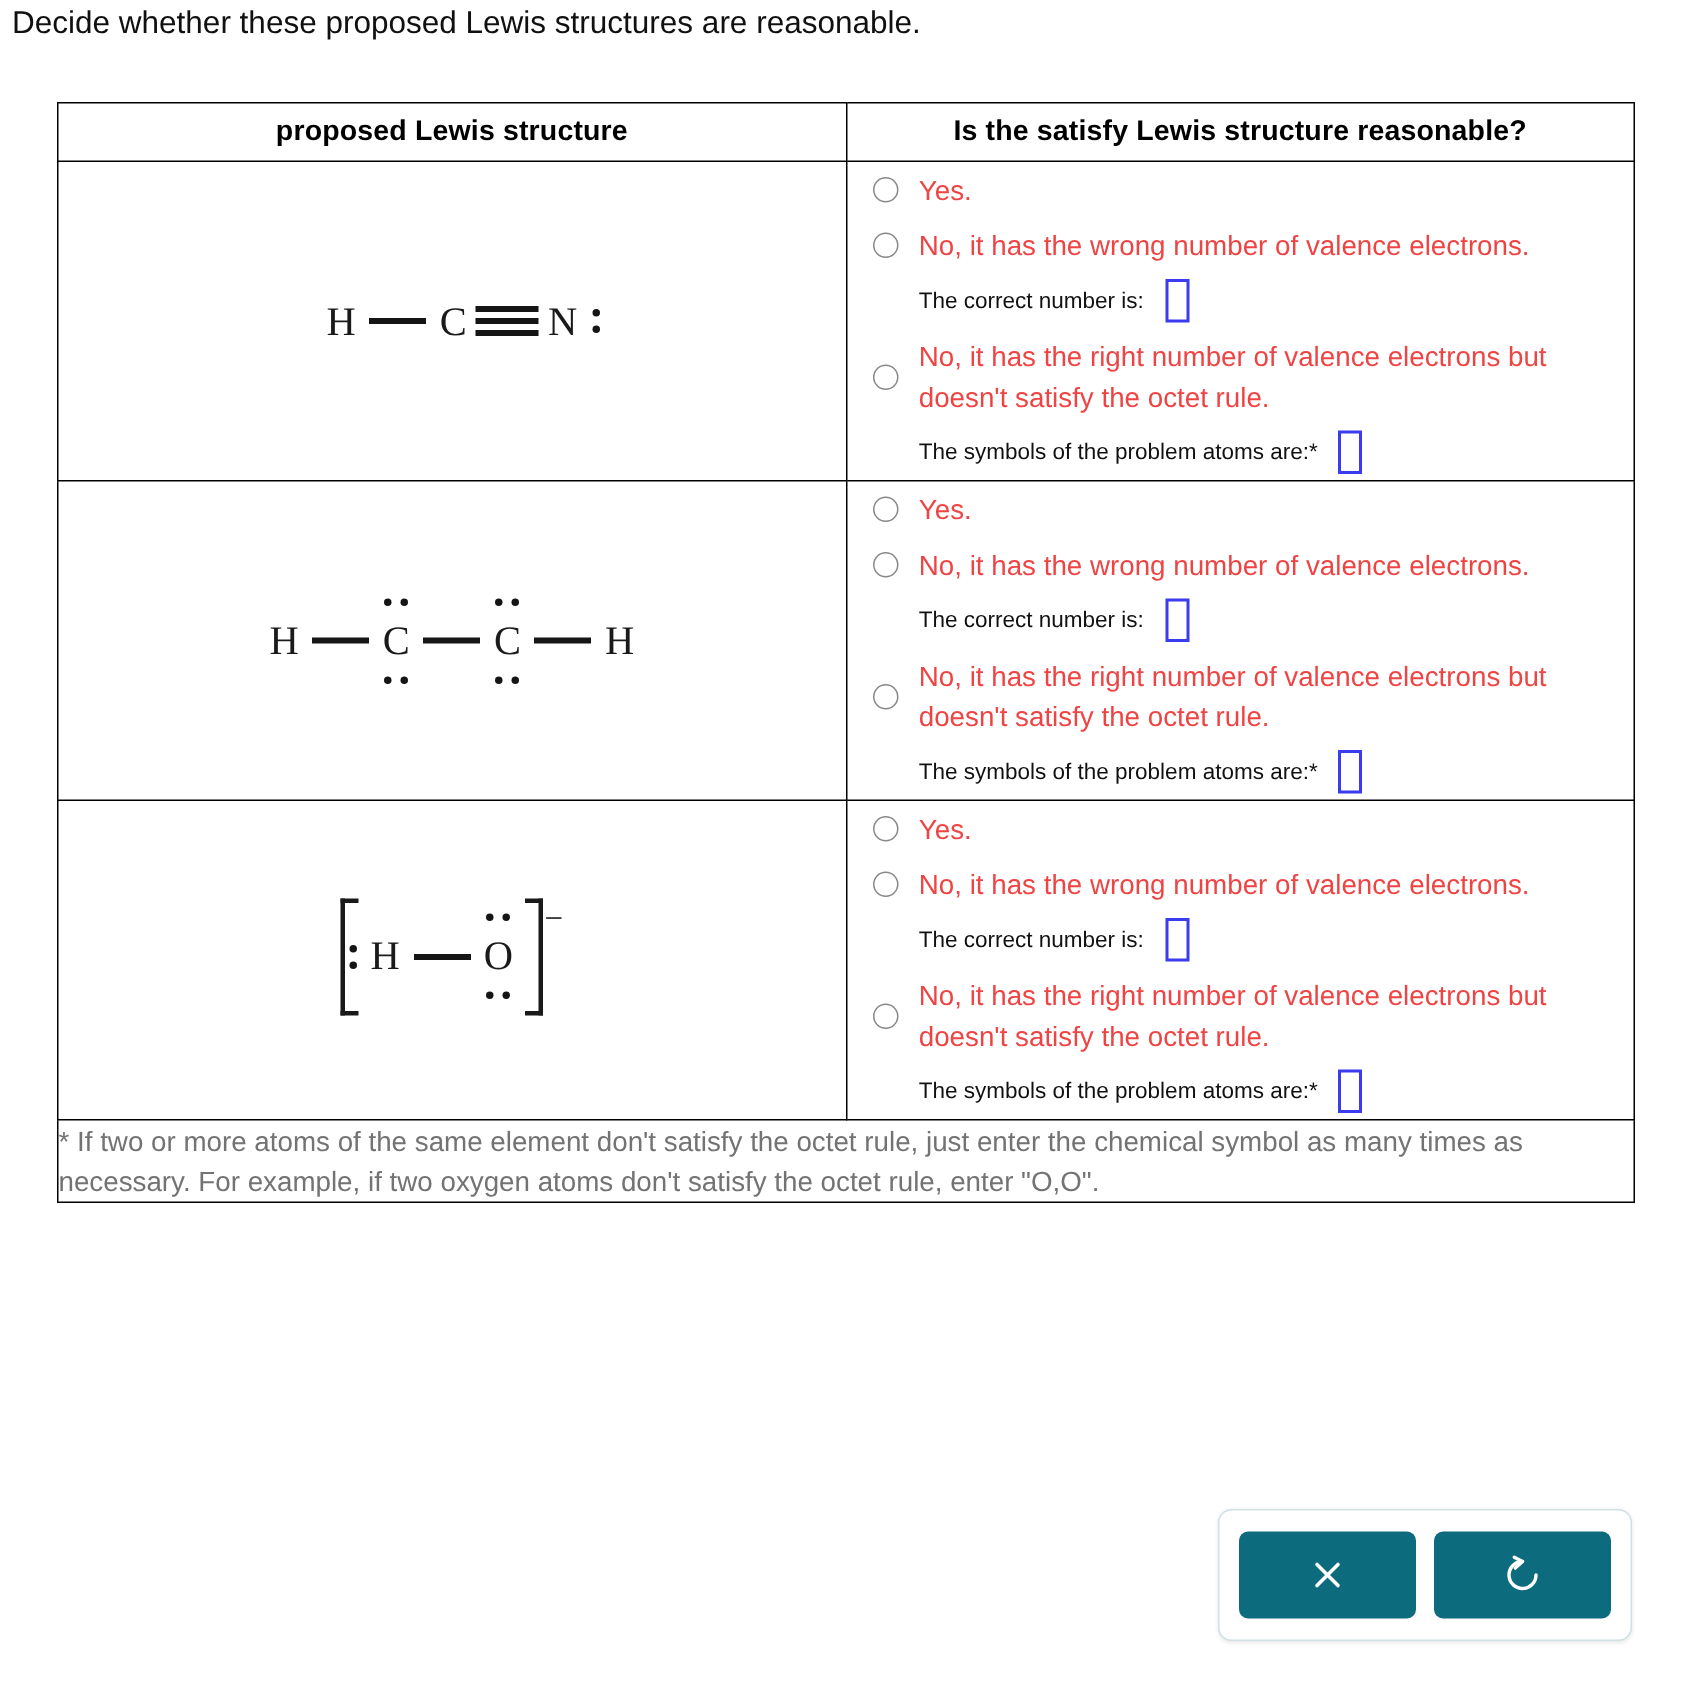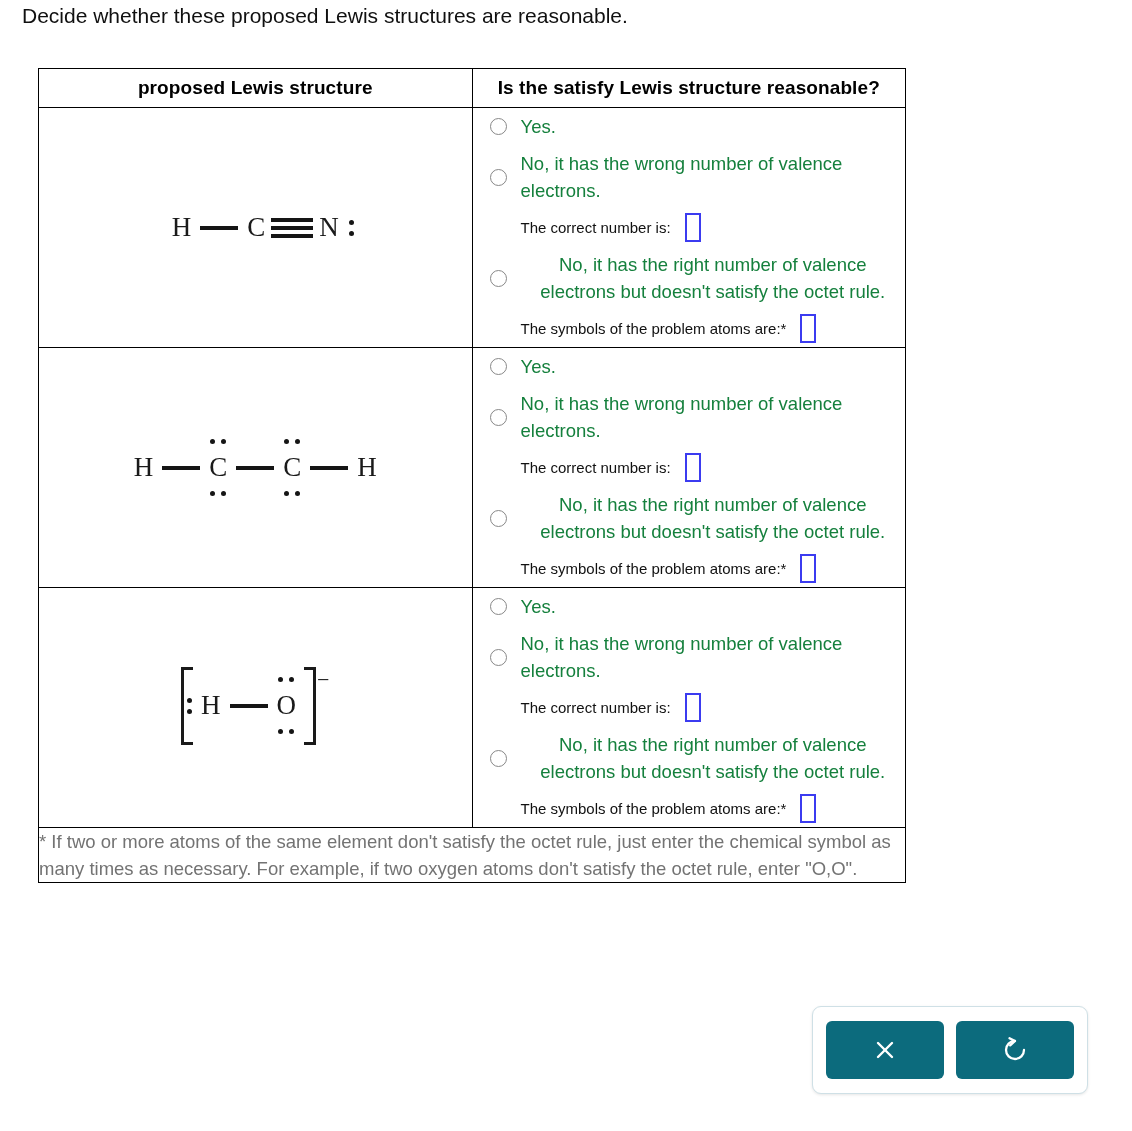--- a/index.html
+++ b/index.html
@@ -9,32 +9,32 @@
     background:#ffffff;
     font-family:"Liberation Sans", sans-serif;
     color:#000000;
     position:relative;
     overflow:hidden;
   }
 
   
   #prompt{
     position:absolute;
-    left:22px; top:3px;
+    left:8px; top:3px;
     font-size:21px;
     line-height:26px;
     color:#101010;
     white-space:nowrap;
   }
 
   
   #tbl{
     position:absolute;
     left:38px; top:68px;
-    width:868px;
+    width:1052px;
     border-collapse:collapse;
     table-layout:fixed;
   }
   #tbl td,#tbl th{
     border:1.6px solid #000000;
     padding:0;
     vertical-align:middle;
     background:#ffffff;
   }
   th.hdr{
@@ -51,34 +51,34 @@
   }
   td.opts{ padding:8px 0 8px 0; }
 
   
   .optrow{
     display:flex;
     align-items:center;
     margin:0 0 0 0;
     padding:5px 0 5px 0;
   }
-  .optrow.tall{ align-items:center;text-align:center; }
+  .optrow.tall{ align-items:center; }
   .radio{
     flex:0 0 auto;
     width:17px;height:17px;
     border:1.7px solid #888888;
     border-radius:50%;
     background:#ffffff;
     margin:0 14px 0 17px;
     box-sizing:border-box;
   }
   .optlabel{
     font-size:18.5px;
     line-height:27px;
-    color:#15803d;
+    color:#ef4444;
   }
 
   .fieldrow{
     display:flex;
     align-items:center;
     padding:4px 0 4px 0;
     margin-left:48px;
   }
   .fieldlabel{
     font-size:15px;

